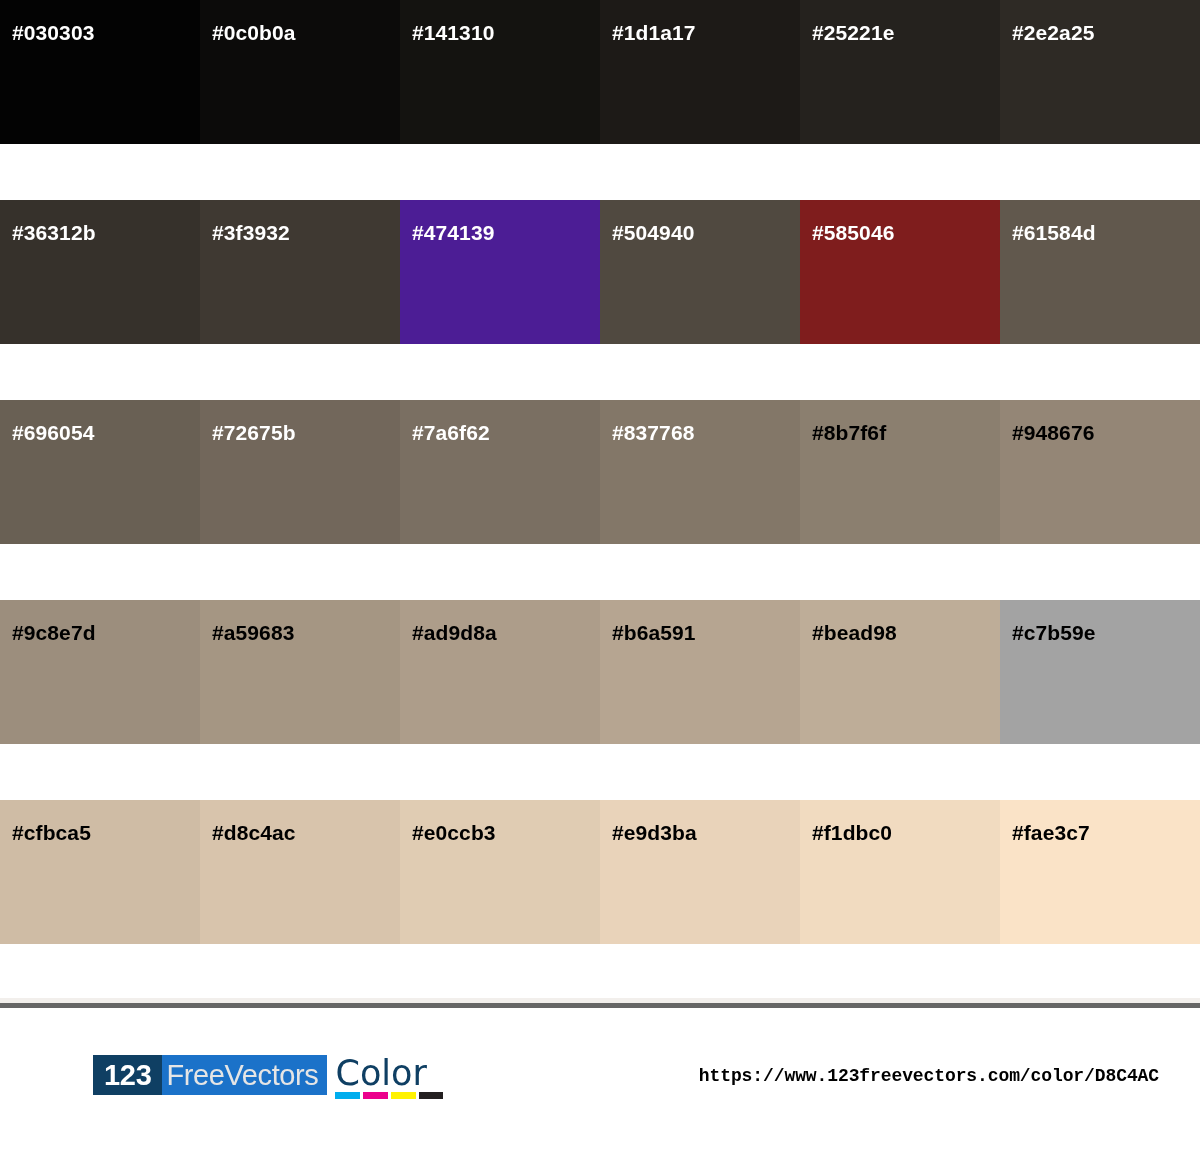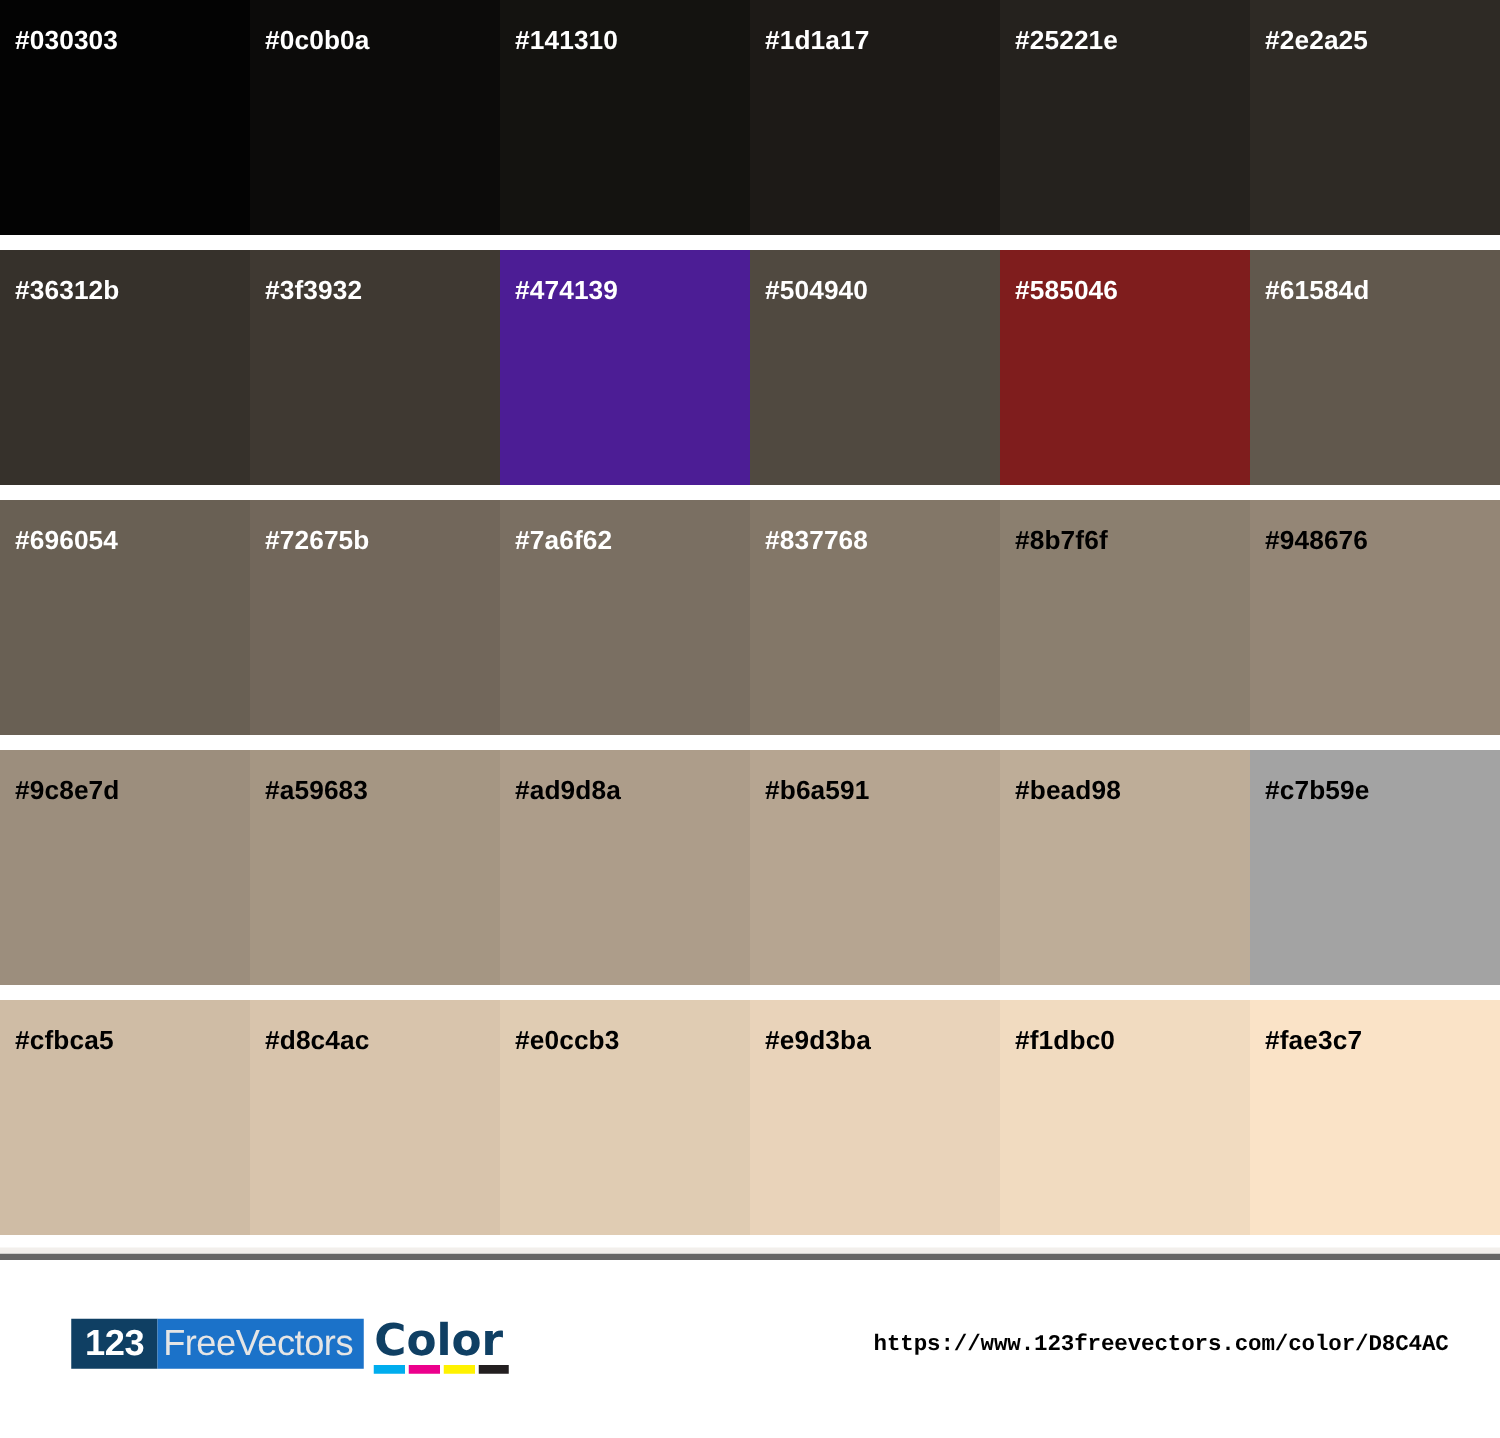--- a/index.html
+++ b/index.html
@@ -28,21 +28,21 @@
     width: 1200px;
     height: 998px;
     display: grid;
     grid-template-columns: repeat(6, 200px);
     grid-template-rows: repeat(5, 200px);
   }
 
   .swatch {
     position: relative;
     width: 200px;
-    height: 188px;
+    height: 144px;
     overflow: hidden;
   }
 
   .swatch-label {
     position: absolute;
     left: 12px;
     top: 22px;
     font-size: 21px;
     font-weight: bold;
     letter-spacing: 0.1px;
@@ -101,20 +101,21 @@
 
   .logo-123 {
     background: #0f3f63;
     color: #ffffff;
     font-size: 29px;
     font-weight: bold;
     line-height: 40px;
     padding: 0 10px 0 11px;
     letter-spacing: -0.3px;
     font-family: "Liberation Sans", "DejaVu Sans", sans-serif;
+    margin-left: 36px;
   }
 
   .logo-freevectors {
     background: #1b72c9;
     color: #e5e5e5;
     font-size: 29px;
     font-weight: normal;
     line-height: 40px;
     padding: 0 9px 0 5px;
     letter-spacing: -0.4px;
@@ -126,21 +127,21 @@
     margin-left: 8px;
     height: 44px;
     display: flex;
     flex-direction: column;
     justify-content: flex-start;
   }
 
   .logo-color-text {
     color: #0f3f63;
     font-size: 35px;
-    font-weight: bold;
+    font-weight: normal;
     line-height: 36px;
     letter-spacing: 0px;
     font-family: "DejaVu Sans", "Liberation Sans", sans-serif;
   }
 
   #cmyk-bars {
     display: flex;
     gap: 3px;
     margin-top: 1px;
     width: 108px;

